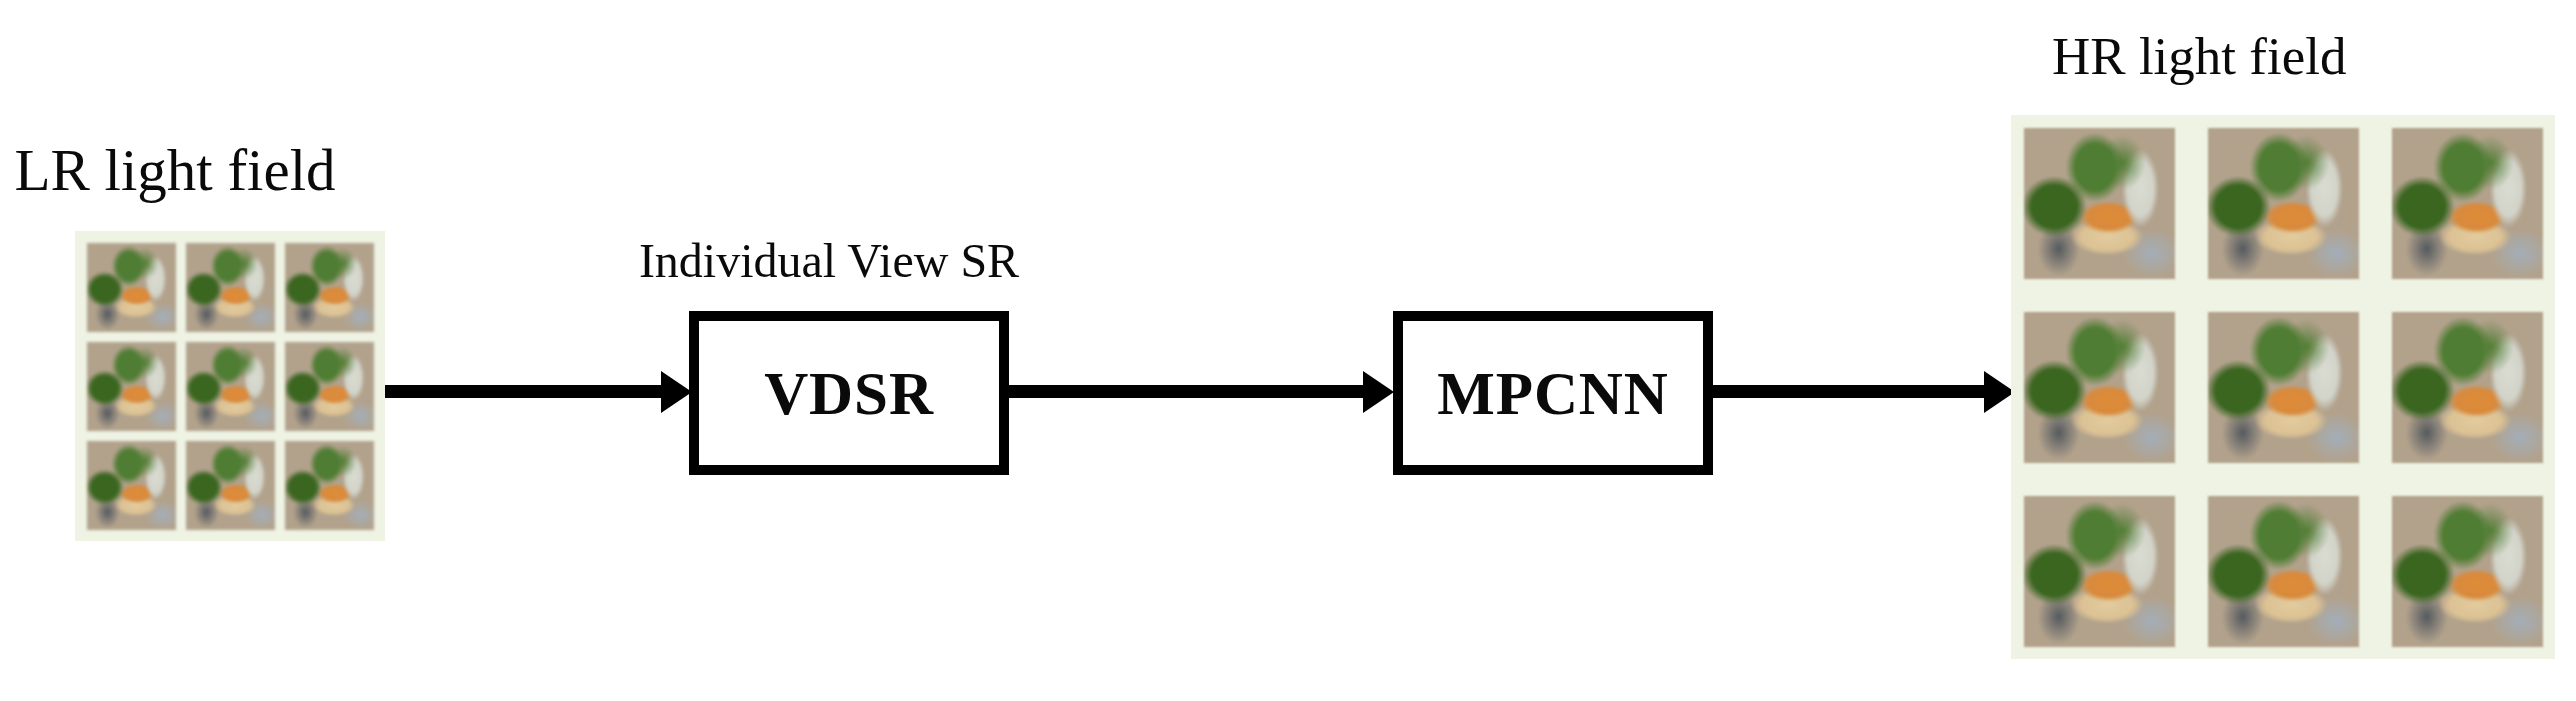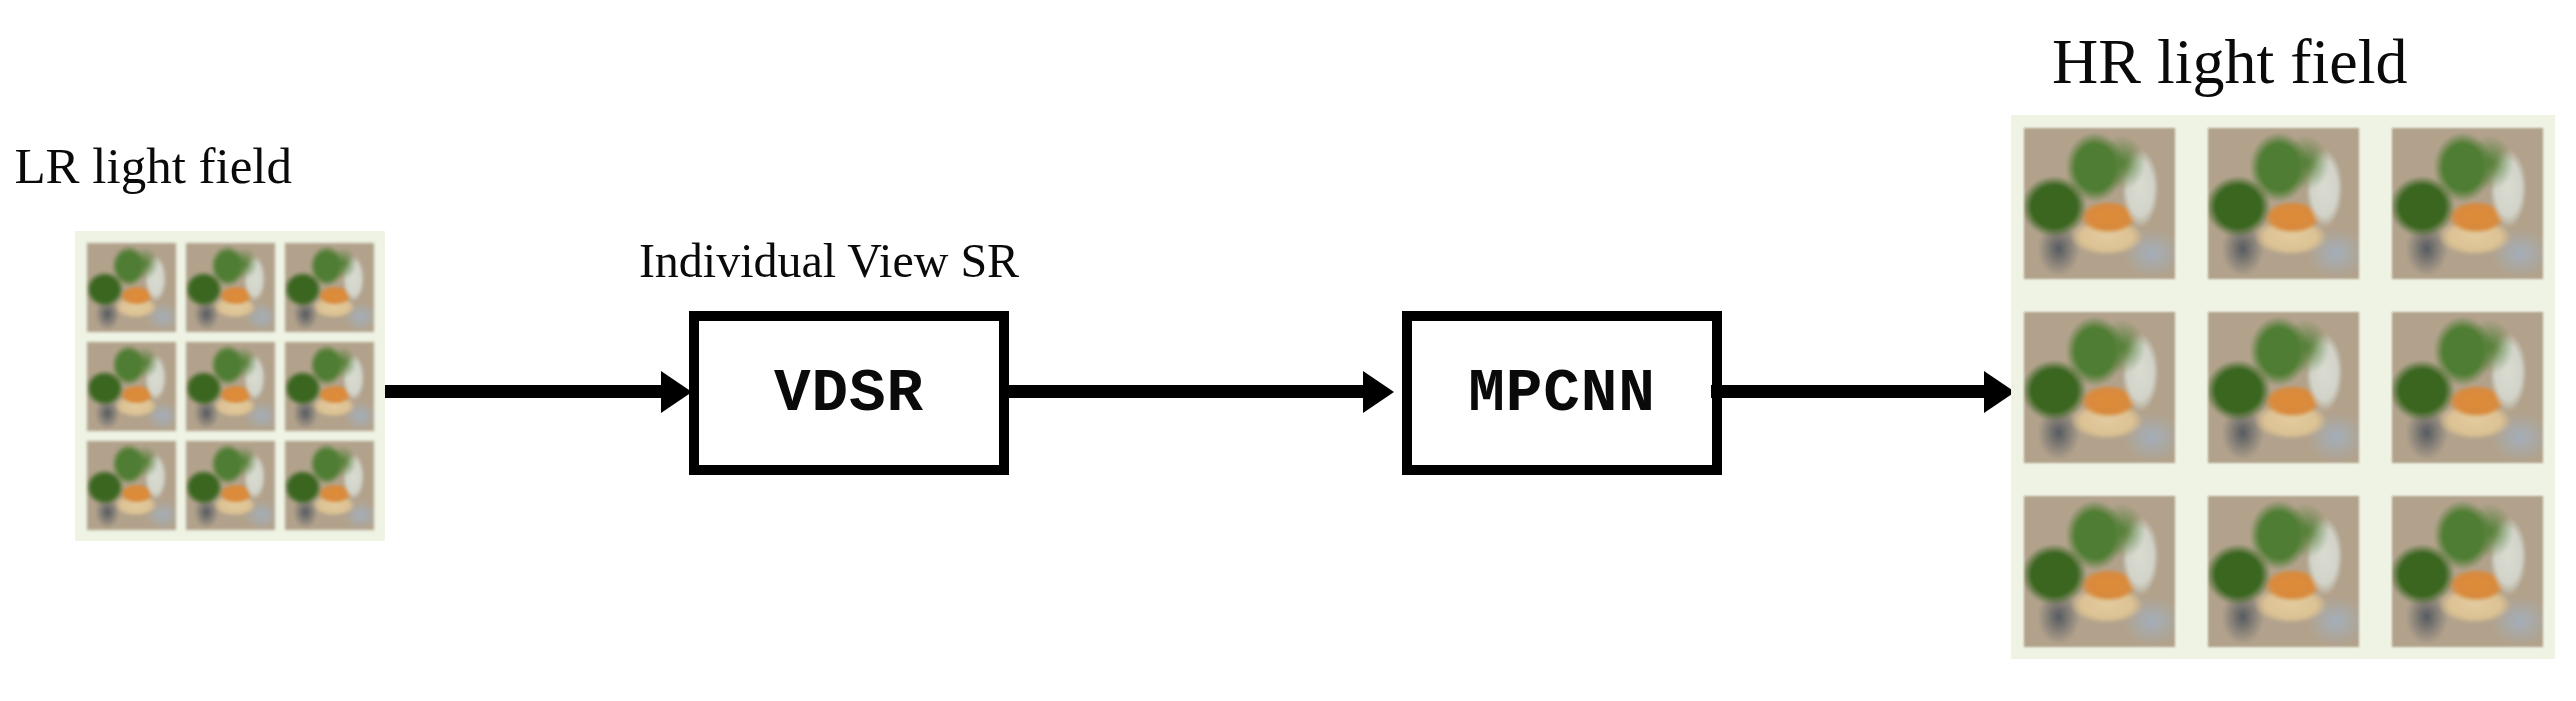--- a/index.html
+++ b/index.html
@@ -10,44 +10,44 @@
     font-family:"Liberation Serif","DejaVu Serif",serif;
     color:var(--text,#0a0a0a);
     overflow:hidden;
   }
   .lf-label{
     position:absolute;
     white-space:nowrap;
     line-height:1;
     color:var(--text,#0a0a0a);
   }
-  .label-lr{left:14.4px;top:141px;font-size:51px;}
-  .label-hr{left:2052px;top:30px;font-size:64px;}
+  .label-lr{left:14.4px;top:141px;font-size:59px;}
+  .label-hr{left:2052px;top:30px;font-size:53px;}
 
   .stage-title{
     position:absolute;
     white-space:nowrap;
     line-height:1;
     font-size:48px;
     transform:translateX(-50%);
     color:var(--text,#0a0a0a);
   }
   .title-1{left:829px;top:237px;}
   .title-2{left:1547px;top:239px;}
 
   .proc-box{
     position:absolute;
     top:311px;height:164px;width:320px;
     box-sizing:border-box;
     border:10.8px solid var(--box-border,#000);
     background:#fff;
-    display:flex;align-items:center;justify-content:center;font-family:Liberation Mono, monospace;
+    display:flex;align-items:center;justify-content:center;
   }
   .box-vdsr{left:689px;}
-  .box-mpcnn{left:1393px;margin-left:9px;}
+  .box-mpcnn{left:1393px;}
   .proc-box .box-label{
     font-weight:bold;
     font-size:61px;
     line-height:1;
     letter-spacing:0.9px;
     white-space:nowrap;
   }
 
   .arrow-line{
     position:absolute;top:385px;height:12.6px;

